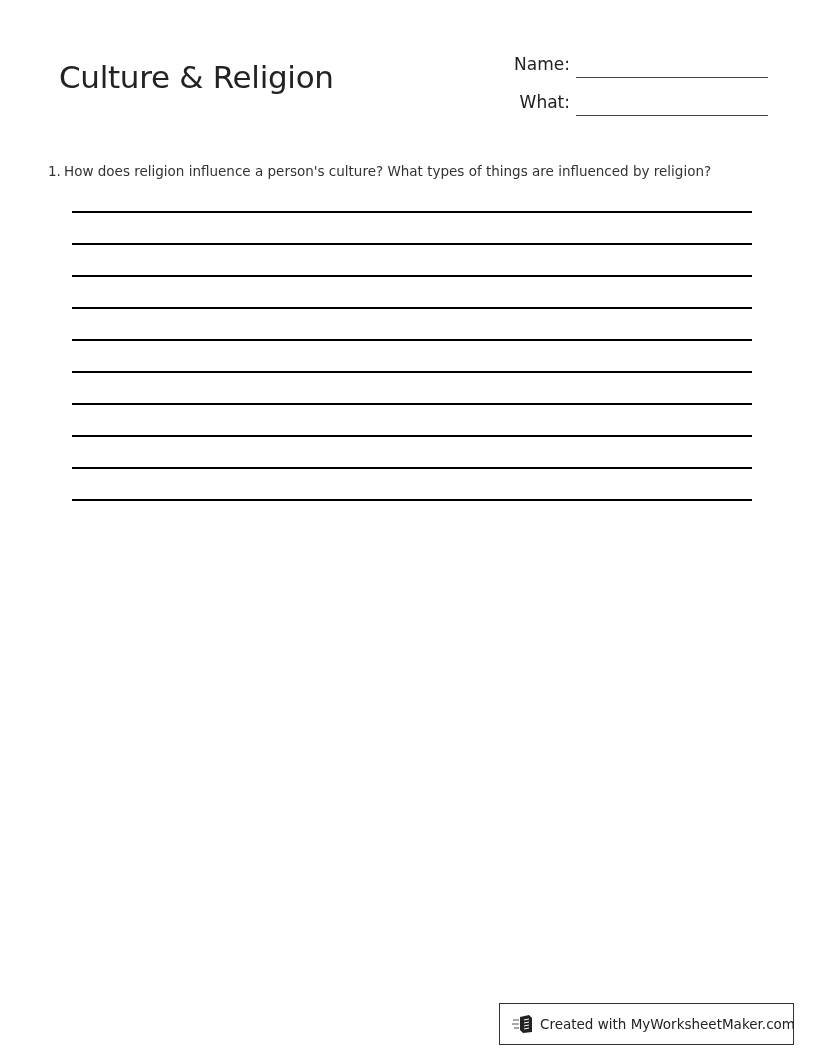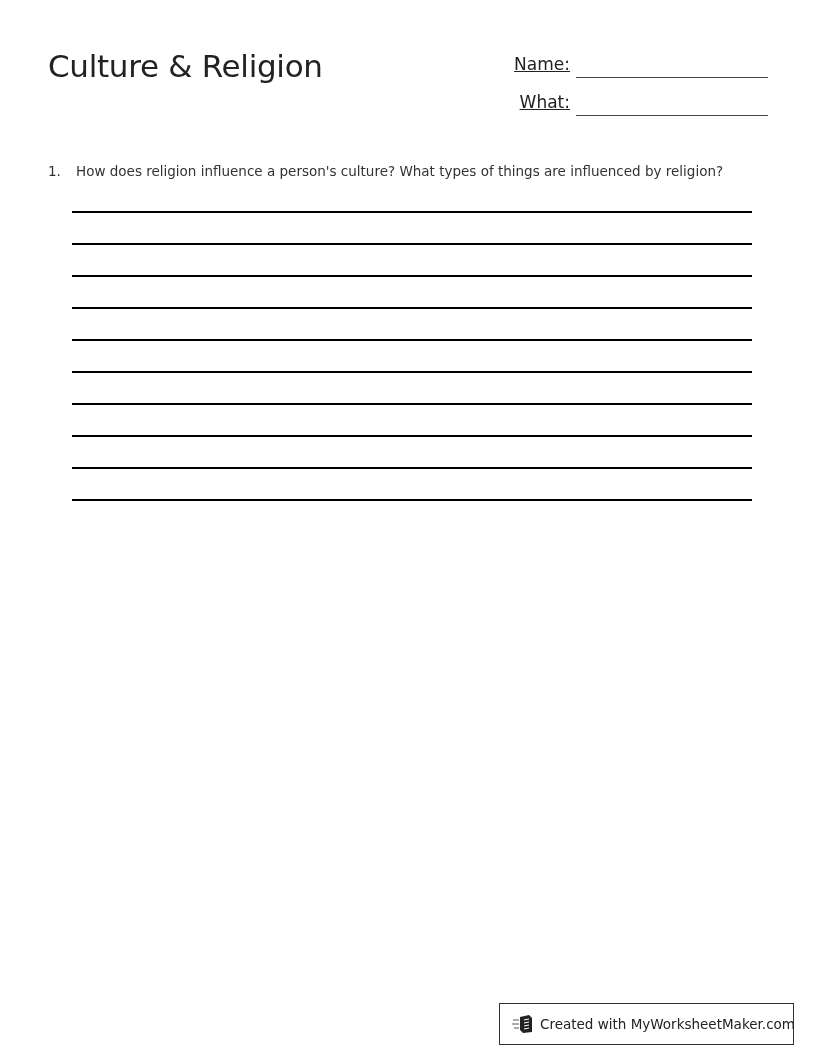--- a/index.html
+++ b/index.html
@@ -1,23 +1,23 @@
 <!DOCTYPE html>
 <html><head>
   <meta charset="utf-8">
   <style>
     html, body { margin: 0; padding: 0; background: #ffffff; }
     body { width: 816px; height: 1056px; position: relative; overflow: hidden; font-family: "DejaVu Sans", sans-serif; color: #222; }
-    .title { position: absolute; left: 48px; top: 48px; font-size: 31px; font-weight: normal; color: #222; letter-spacing: -0.3px; margin: 0; }
+    .title { position: absolute; left: 48px; top: 48px; font-size: 31px; font-weight: normal; color: #222; letter-spacing: -0.3px; margin: 11px; }
     .field { position: absolute; left: 490px; width: 278px; height: 30px; }
-    .field-label { position: absolute; right: 198px; bottom: 4px; font-size: 17px; color: #222; text-decoration: underline; }
+    .field-label { position: absolute; right: 198px; bottom: 4px; font-size: 17px; color: #222; }
     .field-line { position: absolute; left: 86px; right: 0; bottom: 0; height: 1px; background: #444; }
     .question { position: absolute; left: 48px; top: 163px; font-size: 13.5px; color: #333; }
     .q-num { position: absolute; left: 0; top: 0; }
-    .q-text { position: absolute; left: 28px; top: 0; white-space: nowrap; }
+    .q-text { position: absolute; left: 16px; top: 0; white-space: nowrap; }
     .answer-line { position: absolute; left: 72px; width: 680px; height: 2px; background: #000; }
     .footer { position: absolute; left: 499px; top: 1003px; width: 295px; height: 42px; border: 1px solid #333; box-sizing: border-box; display: flex; align-items: center; }
     .footer-icon { margin-left: 12px; width: 22px; height: 20px; }
     .footer-text { margin-left: 6px; font-size: 13.5px; color: #222; white-space: nowrap; }
   </style>
 </head>
 <body>
 
 <h1 class="title">Culture &amp; Religion</h1>
 

